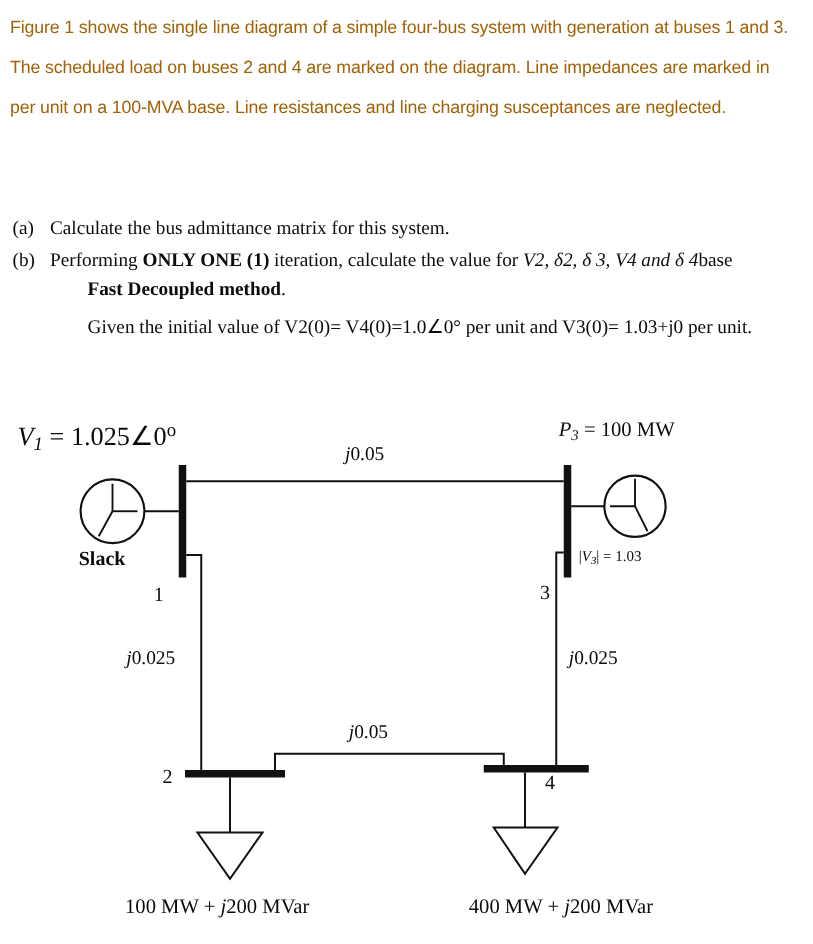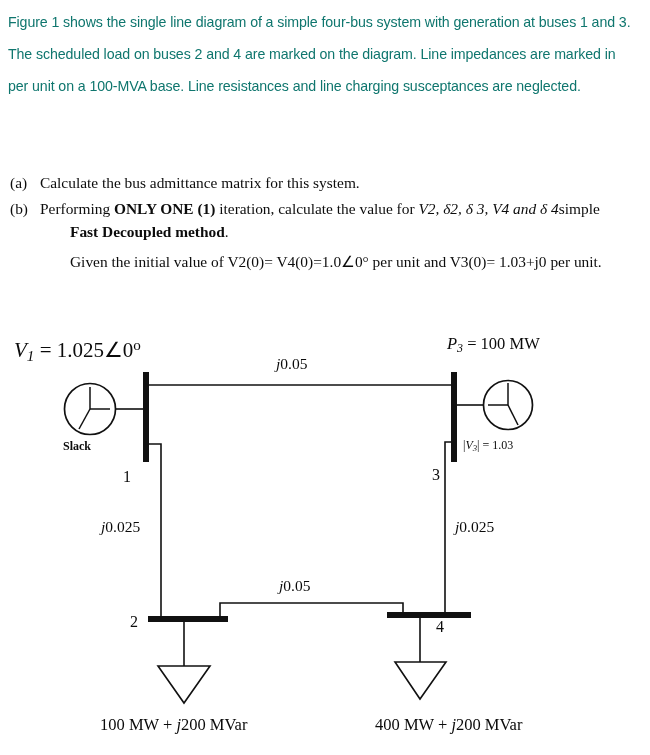--- a/index.html
+++ b/index.html
@@ -19,21 +19,21 @@
 
   
   .intro {
     position: absolute;
     left: 8px;
     top: 6px;
     width: 624px;
     font-family: "Liberation Sans", sans-serif;
     font-size: 14.2px;
     line-height: 32px;
-    color: #0f766e;
+    color: #a16207;
     letter-spacing: -0.1px;
   }
 
   
   .parts {
     position: absolute;
     left: 10px;
     top: 172px;
     width: 634px;
     font-family: "Liberation Serif", serif;
@@ -81,21 +81,21 @@
 
   .dlabel {
     position: absolute;
     font-family: "Liberation Serif", serif;
     color: #0b0b0b;
     white-space: nowrap;
   }
   .lbl-v1   { left: 14px;  top: 12px;  font-size: 21px; }
   .lbl-p3   { left: 447px; top: 9px;   font-size: 16.5px; }
   .lbl-z13  { left: 276px; top: 30px;  font-size: 15.5px; }
-  .lbl-slack{ left: 63px;  top: 114px; font-size: 12px; font-weight: bold; }
+  .lbl-slack{ left: 63px;  top: 114px; font-size: 16px; font-weight: bold; }
   .lbl-v3   { left: 463px; top: 113px; font-size: 12px; }
   .lbl-b1   { left: 123px; top: 143px; font-size: 16px; }
   .lbl-b3   { left: 432px; top: 141px; font-size: 16px; }
   .lbl-z12  { left: 101px; top: 193px; font-size: 15.5px; }
   .lbl-z34  { left: 455px; top: 193px; font-size: 15.5px; }
   .lbl-z24  { left: 279px; top: 252px; font-size: 15.5px; }
   .lbl-b2   { left: 130px; top: 288px; font-size: 16px; }
   .lbl-b4   { left: 436px; top: 293px; font-size: 16px; }
   .lbl-load2{ left: 100px; top: 390px; font-size: 16.5px; }
   .lbl-load4{ left: 339px; top: 390px; font-size: 16.5px; margin-left: 36px; }
@@ -107,21 +107,21 @@
 
 <div class="parts">
 
   <div class="part-row">
     <span class="part-tag">(a)</span>
     <span>Calculate the bus admittance matrix for this system.</span>
   </div>
 
   <div class="part-row">
     <span class="part-tag">(b)</span>
-    <span>Performing </span><b class="bolded">ONLY ONE (1)</b><span> iteration, calculate the value for </span><i class="ital"><span>V2, δ2, δ 3, V4 and δ 4</span></i><span>simple</span>
+    <span>Performing </span><b class="bolded">ONLY ONE (1)</b><span> iteration, calculate the value for </span><i class="ital"><span>V2, δ2, δ 3, V4 and δ 4</span></i><span>base</span>
 
     <span class="part-sub"><b class="bolded">Fast Decoupled method</b><span>.</span></span>
 
     <span class="part-given">Given the initial value of V2(0)= V4(0)=1.0∠0° per unit and V3(0)= 1.03+j0 per unit.</span>
   </div>
 
 </div>
 
 <div class="diagram">
 

